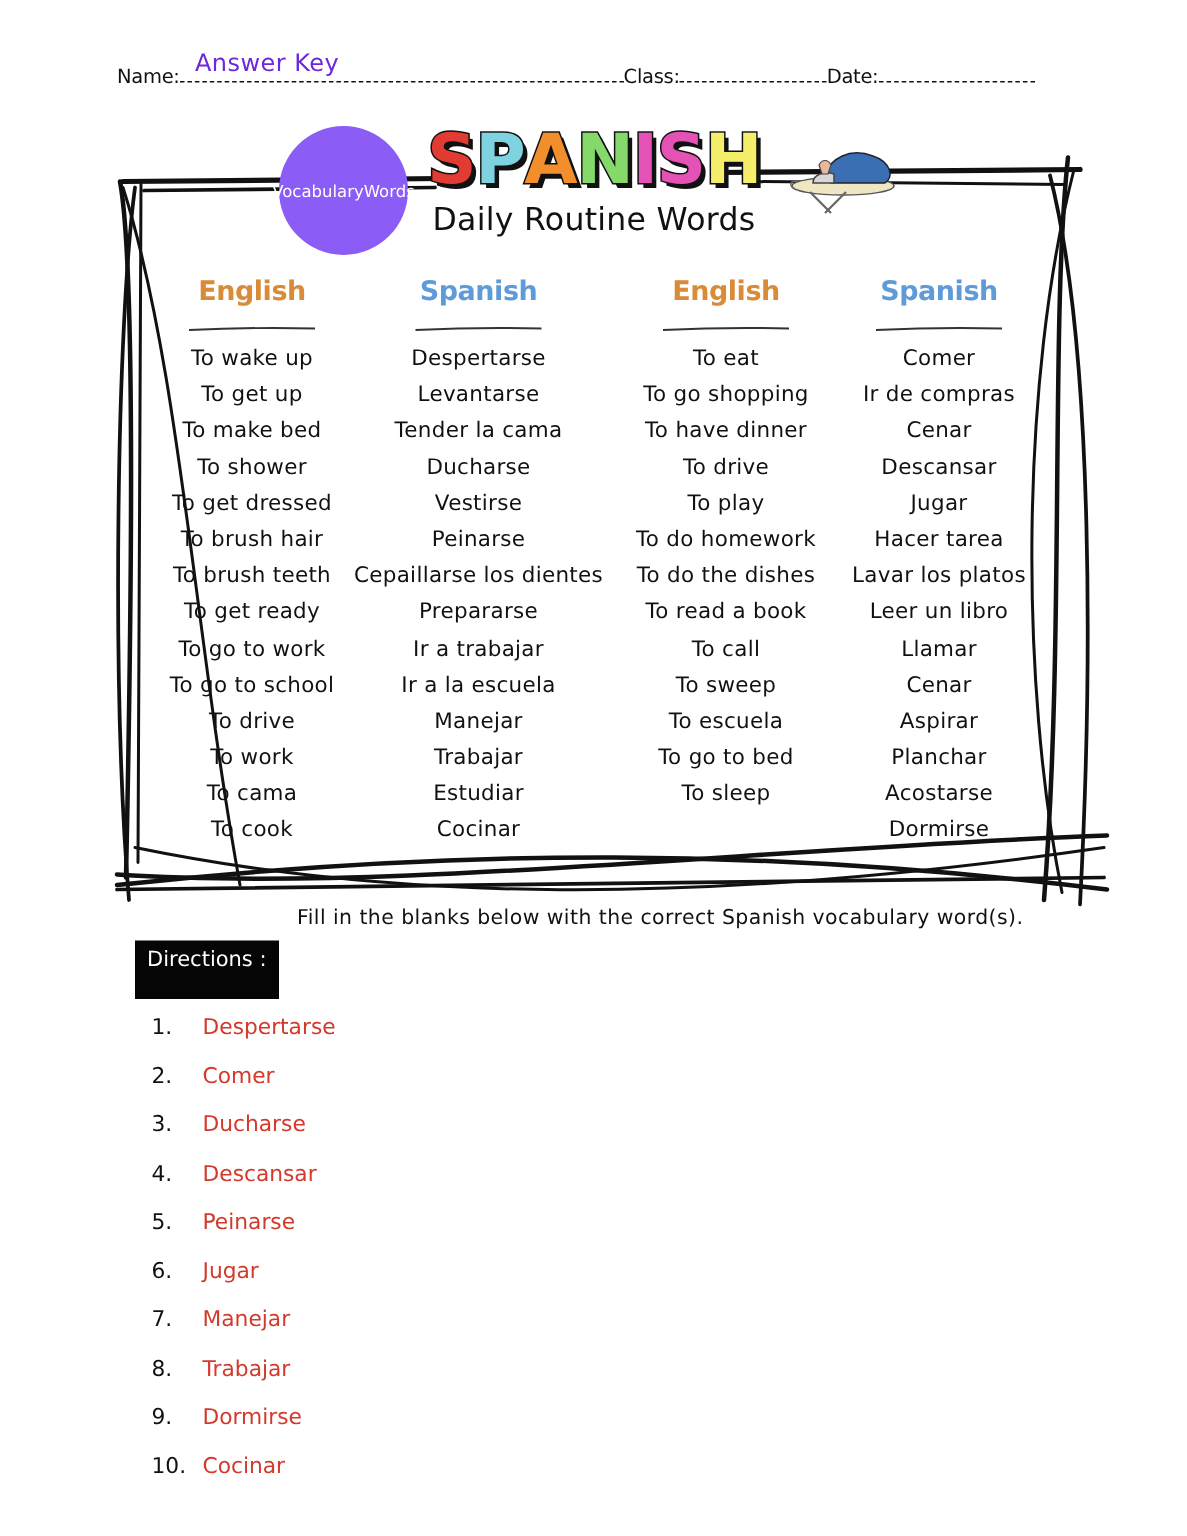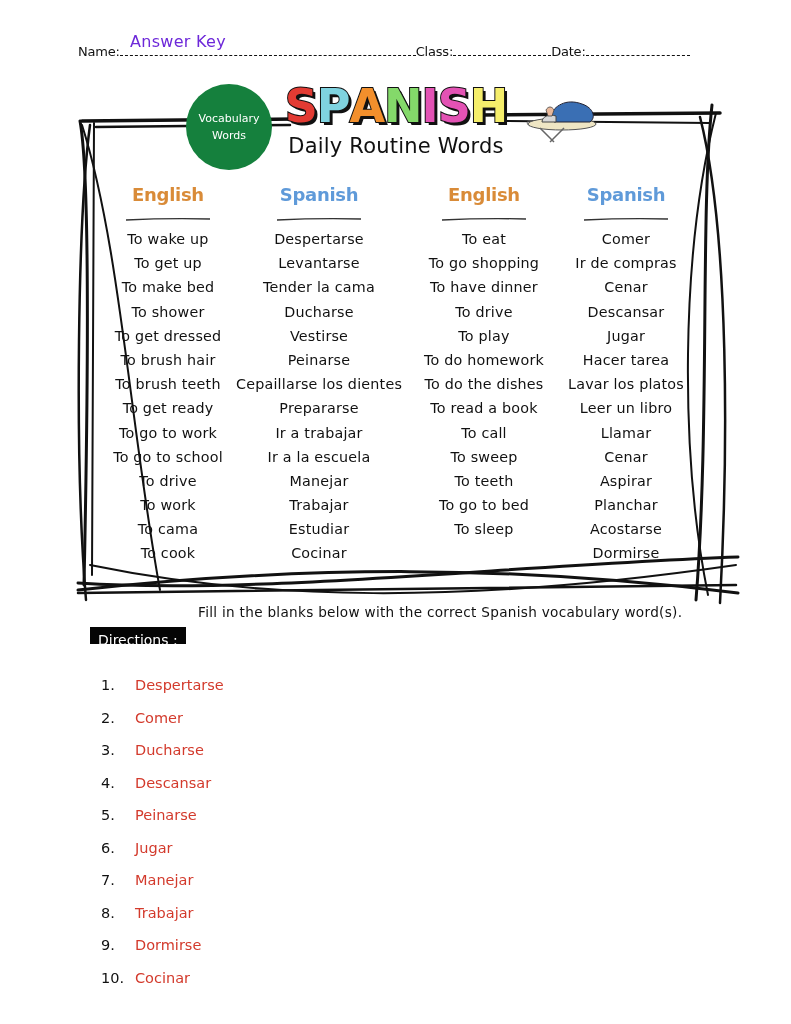--- a/index.html
+++ b/index.html
@@ -7,22 +7,22 @@
          font-family:"DejaVu Sans", sans-serif; color:#111; }
   .abs { position:absolute; }
 
   
   .name-row { left:78px; top:44px; width:640px; height:22px; font-size:13px; letter-spacing:-0.2px; white-space:nowrap; }
   .name-row .lbl { display:inline-block; }
   .name-row .blank { display:inline-block; border-bottom:1.5px dashed #111; height:10px; vertical-align:baseline; }
   .answer-key { left:130px; top:32px; font-size:16px; color:#6d28d9; letter-spacing:0.3px; }
 
   
-  .badge { left:186px; top:84px; width:86px; height:86px; border-radius:50%; background:#15803d; color:#fff;
-           display:flex; flex-direction:column; align-items:center; justify-content:center; font-size:11px; line-height:17px; text-align:center; }
+  .badge { left:186px; top:84px; width:86px; height:86px; border-radius:50%; background:#8b5cf6; color:#fff;
+           display:flex; flex-direction:row; align-items:center; justify-content:center; font-size:11px; line-height:17px; text-align:center; }
 
   
   .title-wrap { left:278px; top:78px; width:236px; height:56px; display:flex; align-items:center; justify-content:center; }
   .title-letter { font-family:"DejaVu Sans", sans-serif; font-weight:bold; font-size:46px; line-height:50px;
                   -webkit-text-stroke:2px #111; paint-order:stroke fill; text-shadow:3px 3px 0 #111; letter-spacing:-1px; }
   .subtitle { left:276px; top:134px; width:240px; text-align:center; font-size:21px; letter-spacing:0.2px; }
 
   .ironing { left:520px; top:88px; width:80px; height:56px; }
 
   
@@ -33,21 +33,21 @@
   .col { position:absolute; top:0; text-align:center; }
   .col .hdr { font-size:18px; font-weight:bold; height:26px; line-height:26px; letter-spacing:-0.3px; }
   .col .uline { height:8px; }
   .col .cell { font-size:14.3px; height:24.2px; line-height:24.2px; white-space:nowrap; letter-spacing:0.2px; }
   .col-1 { left:0; width:136px; }
   .col-2 { left:136px; width:166px; }
   .col-3 { left:316px; width:136px; }
   .col-4 { left:452px; width:148px; }
 
   
-  .dir-box { left:90px; top:627px; height:17px; padding:0 8px; background:#050505; color:#fff; font-size:14px; line-height:27px; }
+  .dir-box { left:90px; top:627px; height:39px; padding:0 8px; background:#050505; color:#fff; font-size:14px; line-height:27px; }
   .dir-text { left:198px; top:604px; font-size:13.6px; letter-spacing:0.3px; white-space:nowrap; }
 
   .answers { left:101px; top:673px; }
   .ans-row { position:relative; height:32.5px; line-height:24px; font-size:14.5px; }
   .ans-num { display:inline-block; width:34px; color:#111; }
   .ans-val { color:#d33a2c; }
 </style>
 </head>
 <body>
 
@@ -159,21 +159,21 @@
         <div class="cell">To eat</div>
         <div class="cell">To go shopping</div>
         <div class="cell">To have dinner</div>
         <div class="cell">To drive</div>
         <div class="cell">To play</div>
         <div class="cell">To do homework</div>
         <div class="cell">To do the dishes</div>
         <div class="cell">To read a book</div>
         <div class="cell">To call</div>
         <div class="cell">To sweep</div>
-        <div class="cell">To teeth</div>
+        <div class="cell">To escuela</div>
         <div class="cell">To go to bed</div>
         <div class="cell">To sleep</div>
       </div>
   </div>
   <div class="col col-4">
     <div class="hdr" style="color:#5f9ad9">Spanish</div>
     <svg class="uline" width="100" height="8">
         <path d="M8 5 Q 50 3 92 4" stroke="#333" stroke-width="1.3" fill="none"></path>
       </svg>
     <div class="cells">

